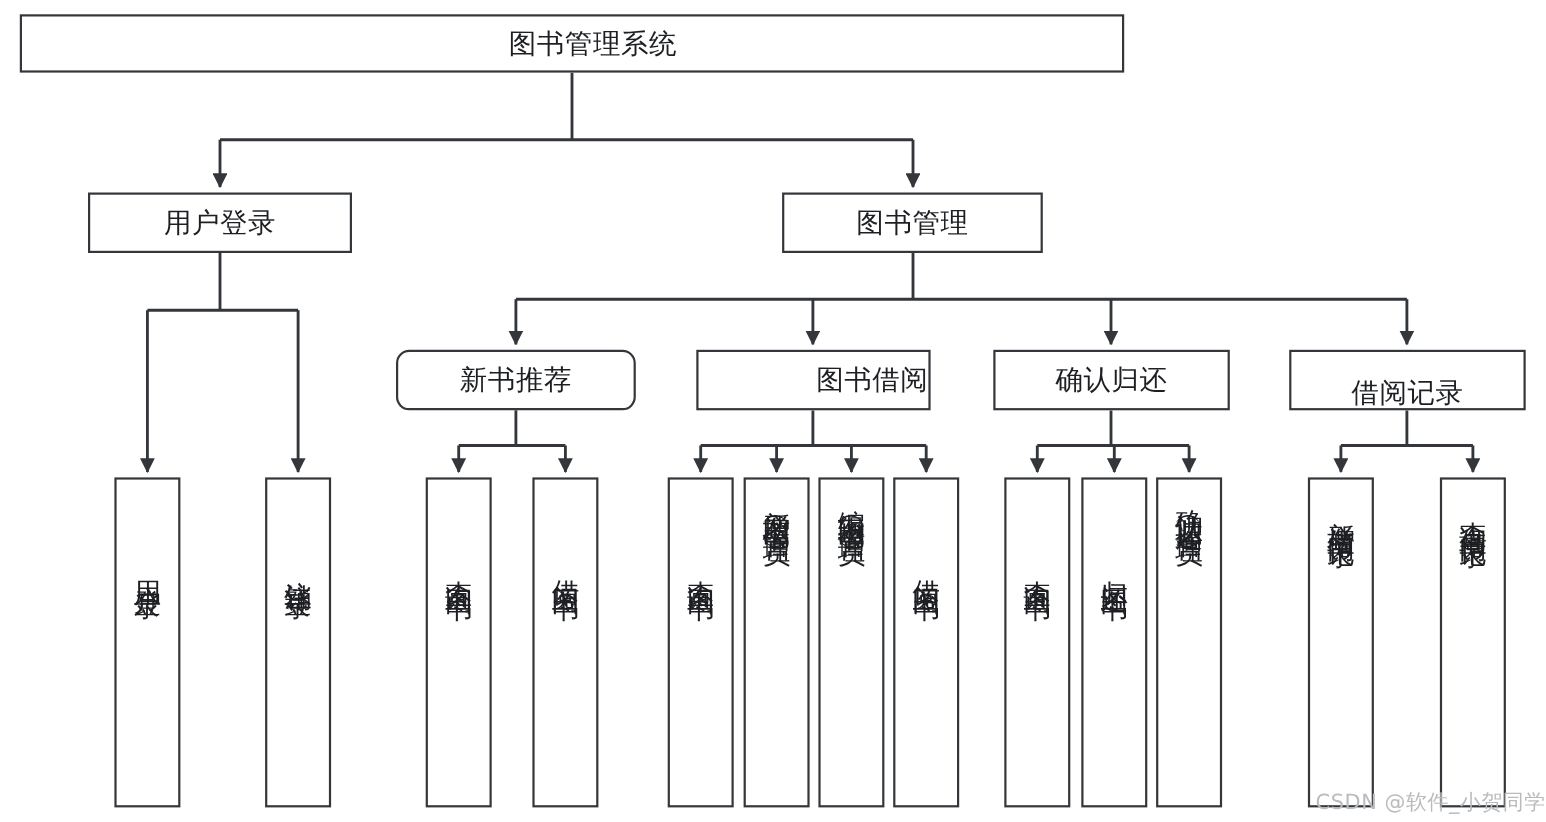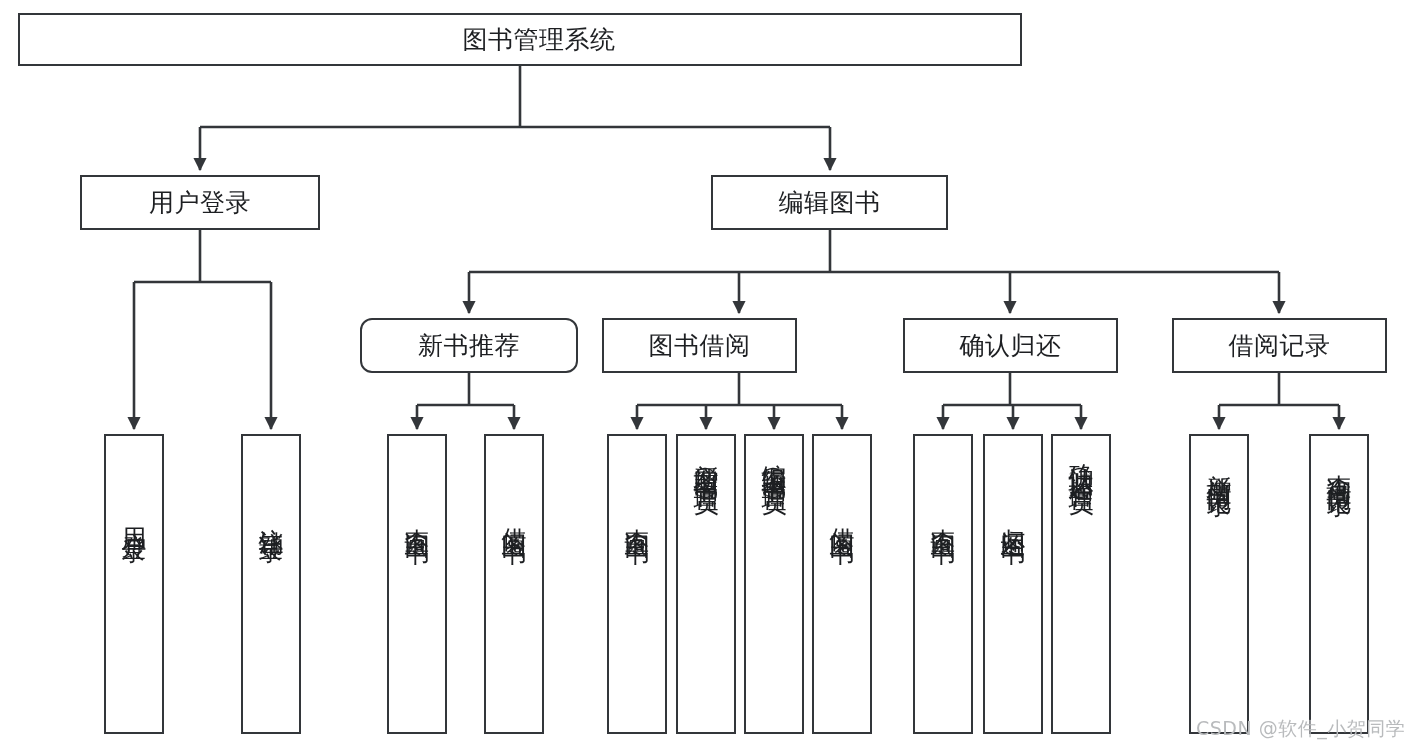--- a/index.html
+++ b/index.html
@@ -126,33 +126,33 @@
   </svg>
 
   <div class="node horiz root" style="left:18px; top:13px; width:1004px; height:53px;">
     <span class="label">图书管理系统</span>
   </div>
 
   <div class="node horiz" style="left:80px; top:175px; width:240px; height:55px;">
     <span class="label">用户登录</span>
   </div>
   <div class="node horiz" style="left:711px; top:175px; width:237px; height:55px;">
-    <span class="label">编辑图书</span>
+    <span class="label">图书管理</span>
   </div>
 
   <div class="node horiz" style="left:360px; top:318px; width:218px; height:55px;border-radius:12px;">
     <span class="label">新书推荐</span>
   </div>
-  <div class="node horiz" style="left:602px; top:318px; width:195px; height:55px;">
+  <div class="node horiz" style="left:633px; top:318px; width:213px; height:55px;justify-content:flex-end;">
     <span class="label">图书借阅</span>
   </div>
   <div class="node horiz" style="left:903px; top:318px; width:215px; height:55px;">
     <span class="label">确认归还</span>
   </div>
-  <div class="node horiz" style="left:1172px; top:318px; width:215px; height:55px;">
+  <div class="node horiz" style="left:1172px; top:318px; width:215px; height:55px;align-items:flex-end;">
     <span class="label">借阅记录</span>
   </div>
 
   <div class="node vert" style="left:104px; top:434px; width:60px; height:300px; padding-top:72px;">
     <span class="label">用户登录</span>
   </div>
   <div class="node vert" style="left:241px; top:434px; width:60px; height:300px; padding-top:72px;">
     <span class="label">注销登录</span>
   </div>
 

